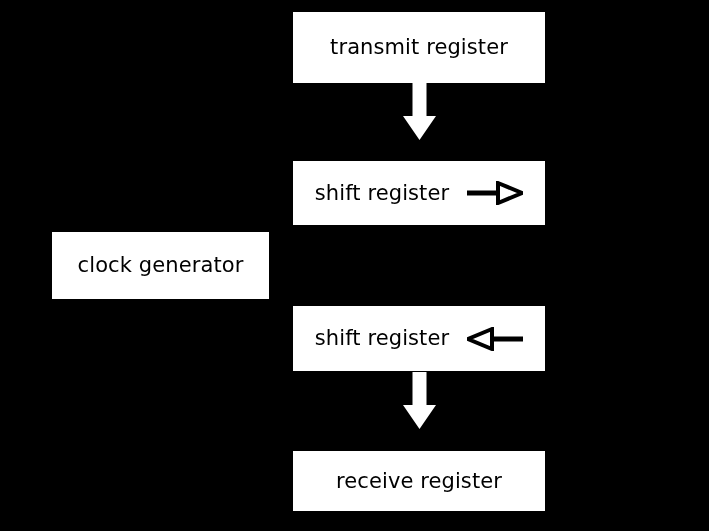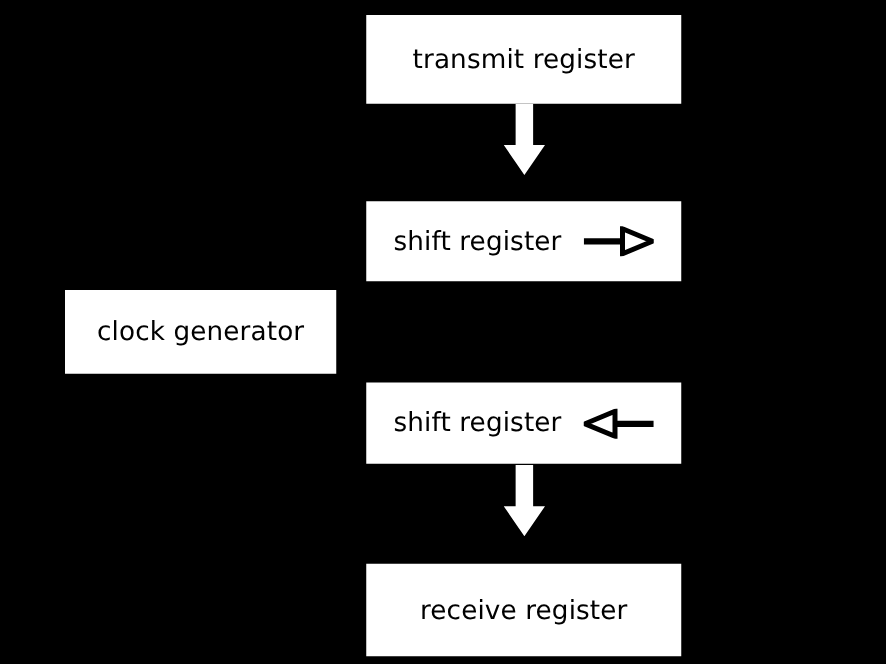--- a/index.html
+++ b/index.html
@@ -82,19 +82,19 @@
         <line x1="23" y1="12" x2="56" y2="12" stroke="#000000" stroke-width="5"></line>
         <polygon points="25,2 1,12 25,22" fill="#ffffff" stroke="#000000" stroke-width="4" stroke-linejoin="miter"></polygon>
       </svg>
     </div>
   </div>
 
   <svg class="block-arrow" style="left:403px; top:372px;" width="33" height="57" viewBox="0 0 33 57">
     <polygon points="9.5,0 23.5,0 23.5,33 33,33 16.5,57 0,33 9.5,33" fill="#ffffff"></polygon>
   </svg>
 
-  <div class="node-box" style="left:293px; top:451px; width:252px; height:74px;">
+  <div class="node-box" style="left:293px; top:451px; width:252px; height:60px;">
     <div class="node-inner">
       <span class="node-label">receive register</span>
     </div>
   </div>
 
 </div>
 
 </body></html>

